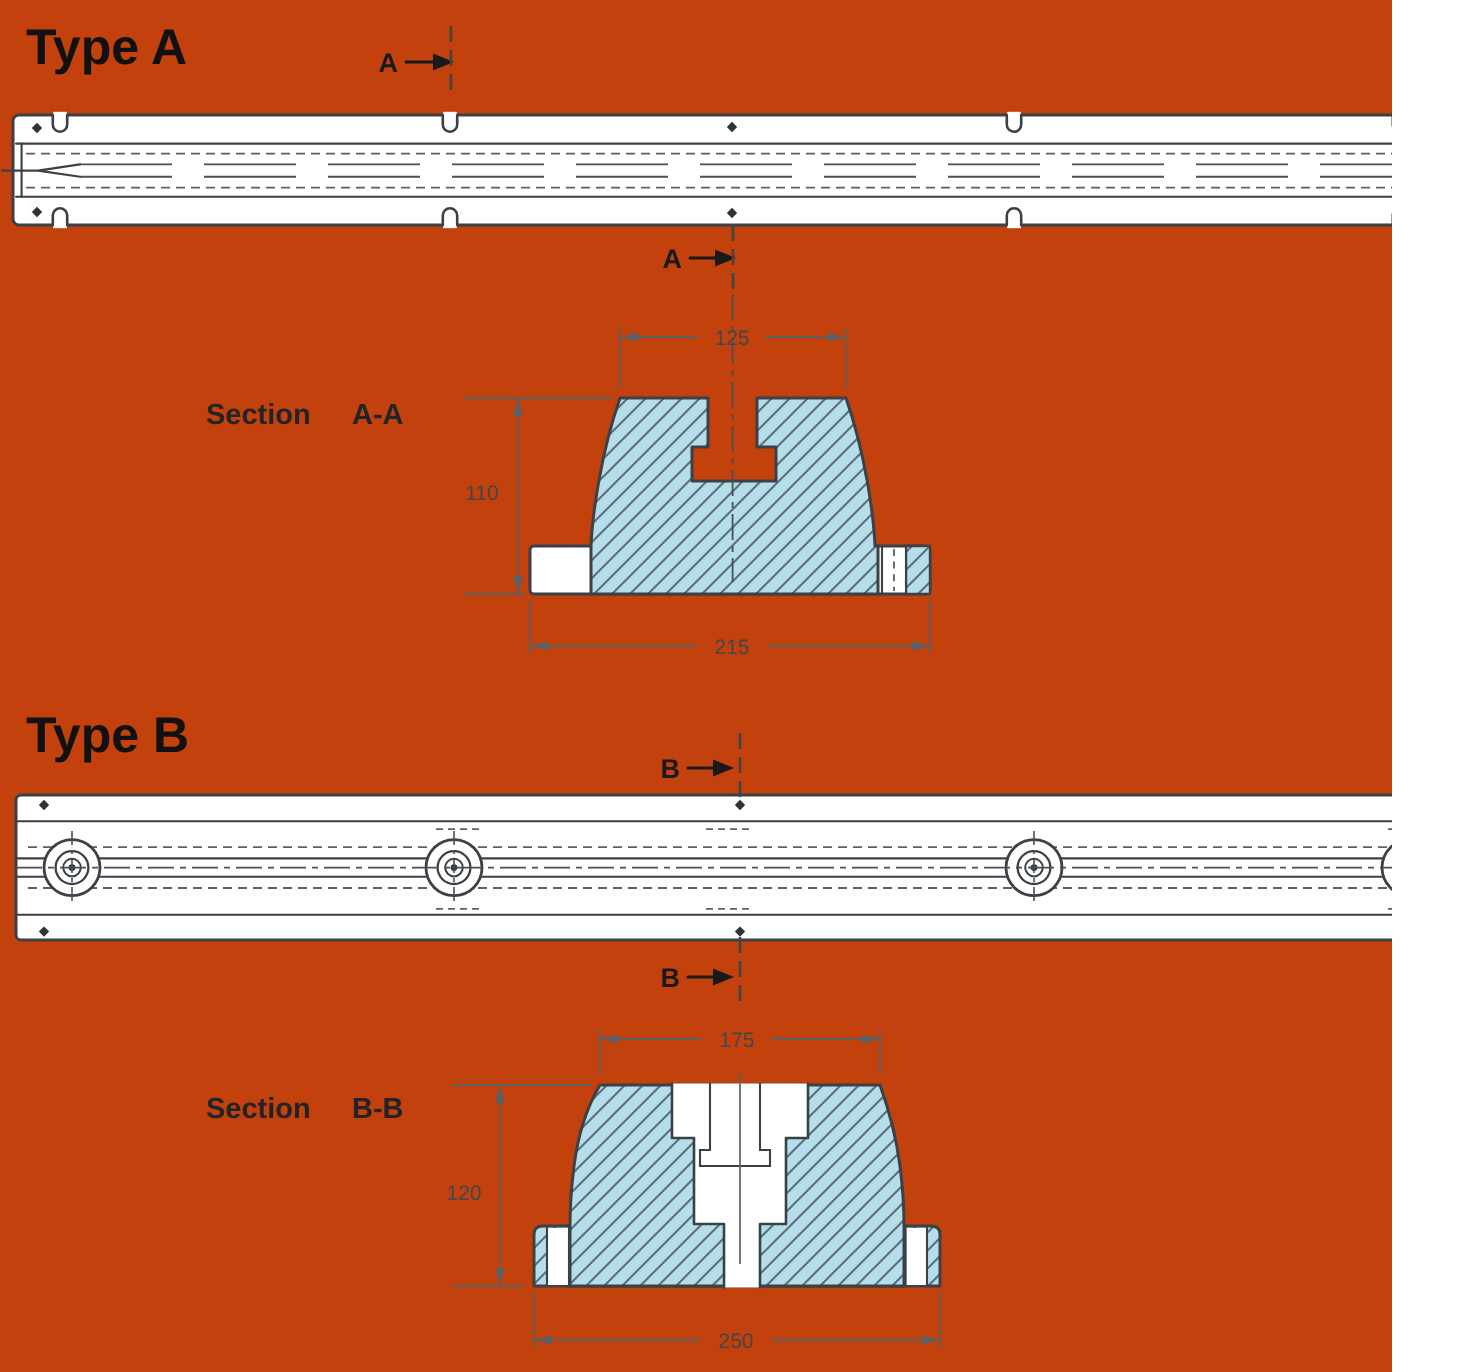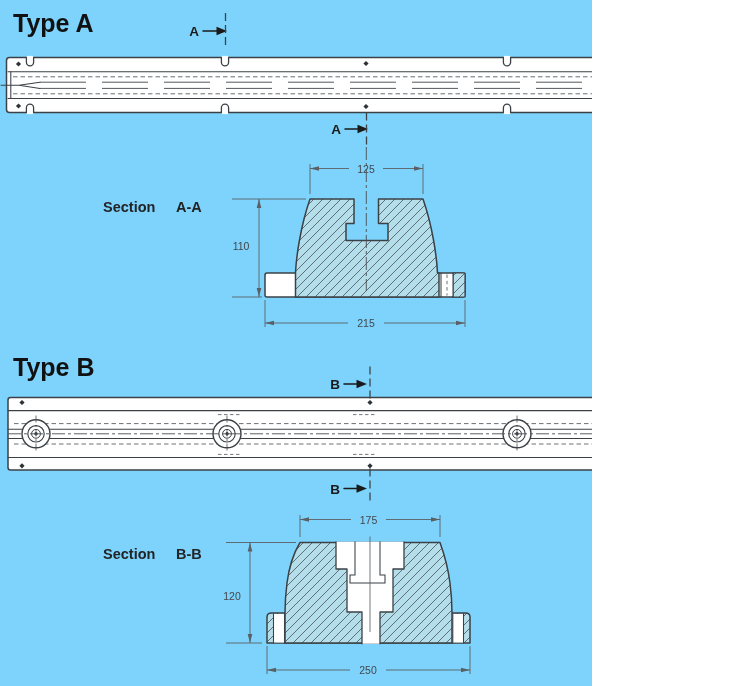--- a/index.html
+++ b/index.html
@@ -1,20 +1,20 @@
 <!DOCTYPE html>
 <html style="--c-fill: #b4deea; --c-hatch: #5d6e7a; --c-outline: #3b4146; --c-dim: #5b6065; --c-text_dark: #111111; --c-text_gray: #43474b;"><head>
 <meta charset="utf-8">
 <style>
   :root{
     --c-fill:#b4deea; --c-hatch:#5d6e7a; --c-outline:#3b4146;
     --c-dim:#5b6065; --c-text_dark:#111111; --c-text_gray:#43474b;
   }
   html,body{margin:0;padding:0;background:#ffffff;}
-  .stage{position:relative;width:592px;height:686px;background:#7dd3fc;overflow:hidden;
+  .stage{position:relative;width:696px;height:686px;background:#c2410c;overflow:hidden;
          font-family:"Liberation Sans",sans-serif;}
   svg{display:block}
   
   .ol{fill:none;stroke:var(--c-outline);stroke-width:1.5;stroke-linejoin:round;stroke-linecap:round}
   .ol2{fill:none;stroke:var(--c-outline);stroke-width:1.3;stroke-linejoin:round;stroke-linecap:round}
   .thin{fill:none;stroke:var(--c-outline);stroke-width:1.05;stroke-linecap:round}
   .whitefill{fill:#ffffff;stroke:none}
   .hatchfill{fill:url(#hatch);stroke:var(--c-outline);stroke-width:1.5;stroke-linejoin:round}
   .hatchfill2{fill:url(#hatch);stroke:var(--c-outline);stroke-width:1.2;stroke-linejoin:round}
   .pat-bg{fill:var(--c-fill)}

